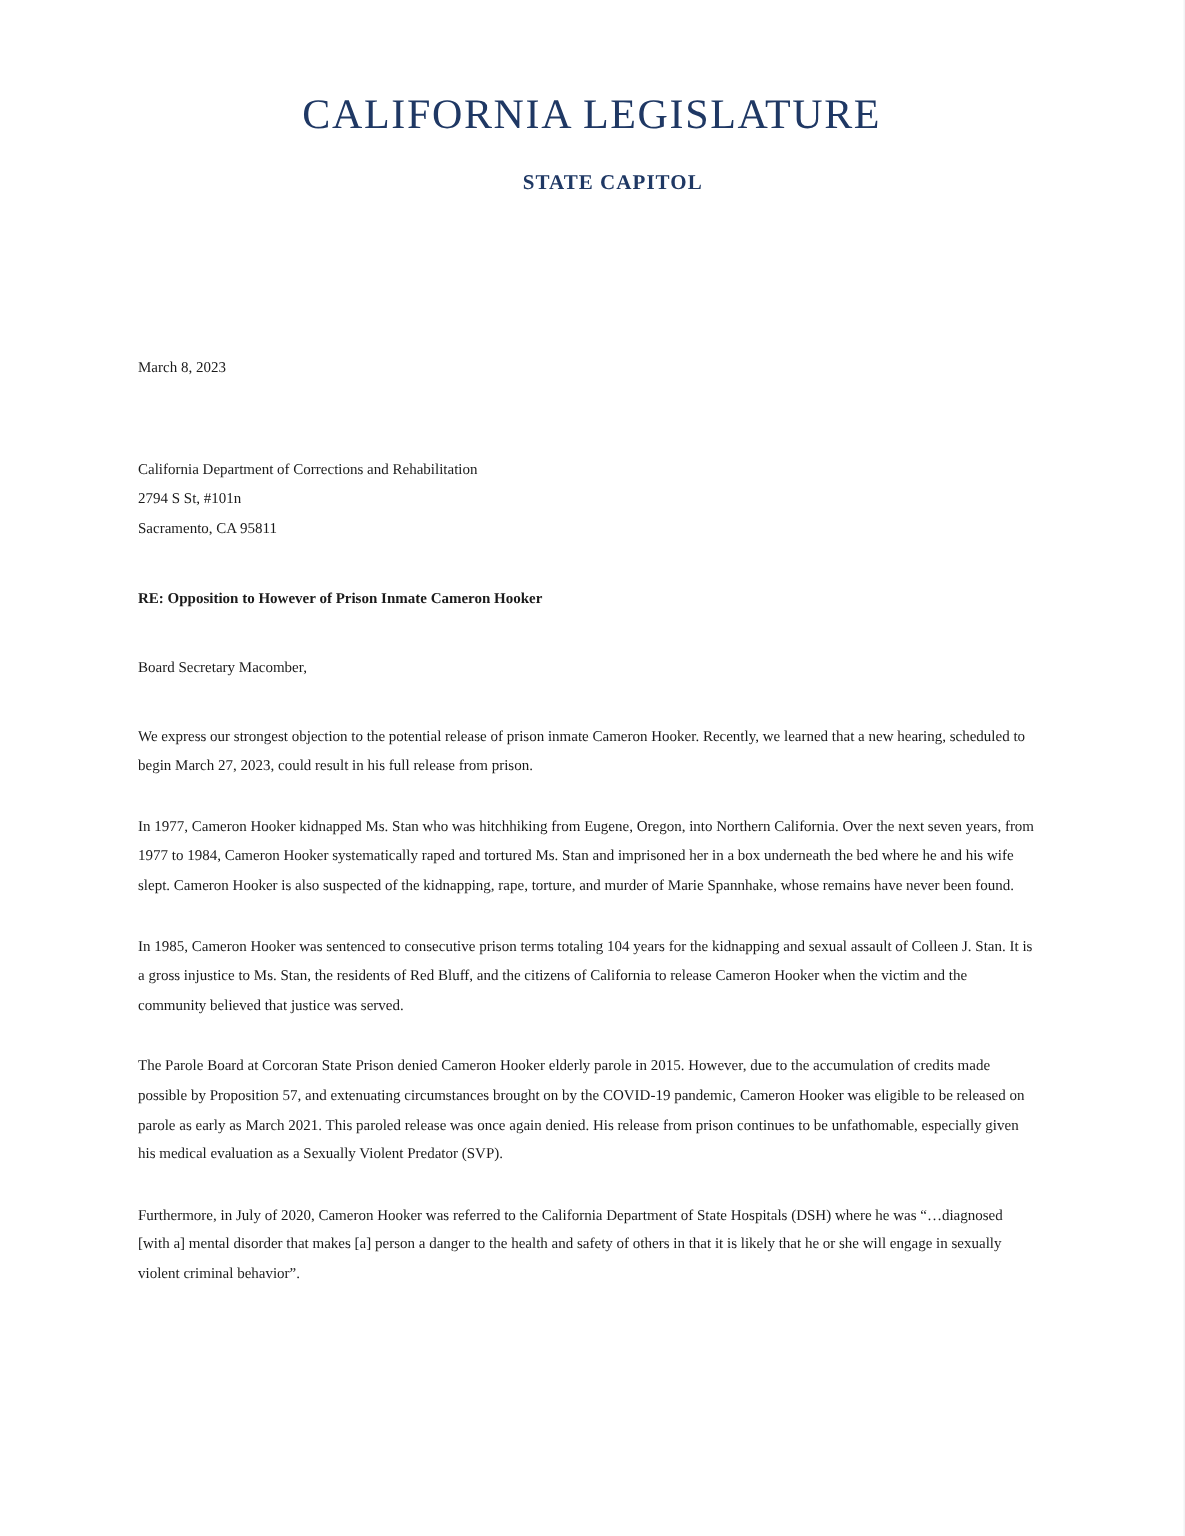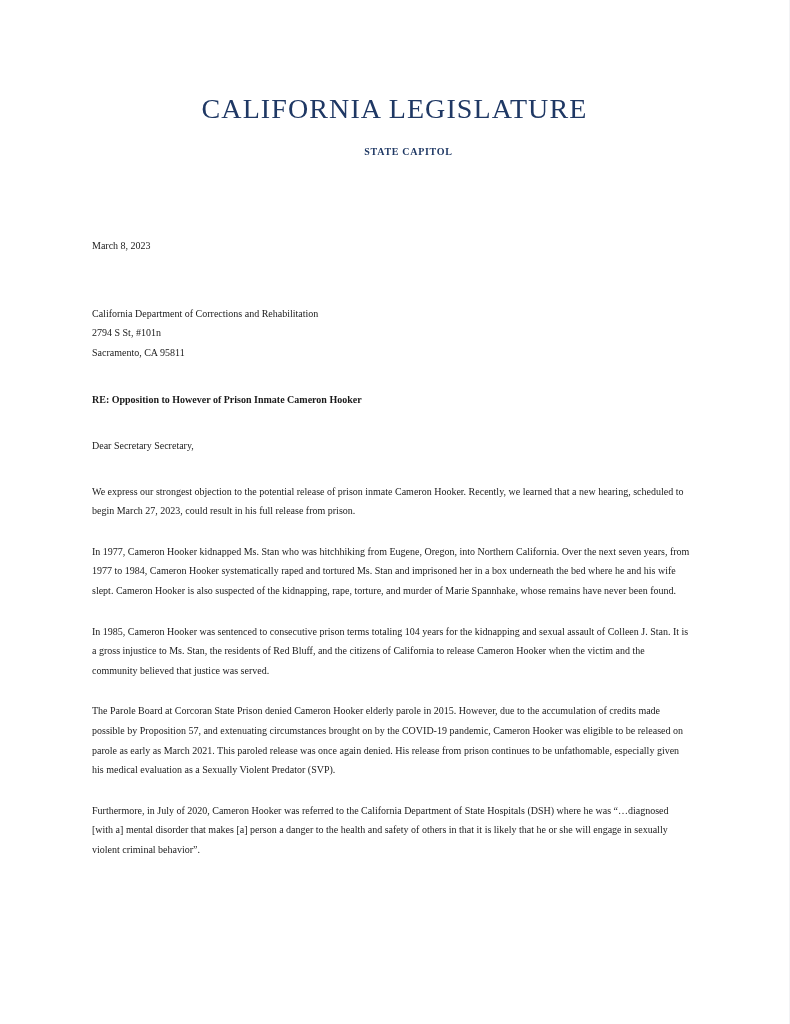--- a/index.html
+++ b/index.html
@@ -17,35 +17,35 @@
     width: 790px;
     height: 1024px;
     background: #ffffff;
     overflow: hidden;
     box-sizing: border-box;
     border-right: 1px solid #f2f3f5;
   }
   
   .letterhead {
     text-align: center;
-    padding-top: 94px;
+    padding-top: 62px;
   }
   .letterhead-title {
     font-family: "Liberation Serif", "DejaVu Serif", serif;
     color: #1f3864;
     font-size: 28px;
     letter-spacing: 1.1px;
     line-height: 1.05;
     margin: 0;
     font-weight: 400;
   }
   .letterhead-sub {
     margin-top: 22px;
     color: #1f3864;
-    font-size: 10px;
+    font-size: 14px;
     line-height: 1.45;
     letter-spacing: 0.7px;
     font-weight: 700;
     margin-left: 28px;
   }
   .letterhead-sub div {
     white-space: nowrap;
   }
   
   .letter-body {
@@ -98,21 +98,21 @@
     <div class="date-line">March 8, 2023</div>
 
     <div class="recipient">
       <div>California Department of Corrections and Rehabilitation</div>
       <div>2794 S St, #101n</div>
       <div>Sacramento, CA 95811</div>
     </div>
 
     <div class="subject-line">RE: Opposition to However of Prison Inmate Cameron Hooker</div>
 
-    <div class="salutation">Dear Secretary Secretary,</div>
+    <div class="salutation">Board Secretary Macomber,</div>
 
     <div class="para">We express our strongest objection to the potential release of prison inmate Cameron Hooker. Recently, we learned that a new hearing, scheduled to begin March 27, 2023, could result in his full release from prison.</div>
     <div class="para">In 1977, Cameron Hooker kidnapped Ms. Stan who was hitchhiking from Eugene, Oregon, into Northern California. Over the next seven years, from 1977 to 1984, Cameron Hooker systematically raped and tortured Ms. Stan and imprisoned her in a box underneath the bed where he and his wife slept. Cameron Hooker is also suspected of the kidnapping, rape, torture, and murder of Marie Spannhake, whose remains have never been found.</div>
     <div class="para">In 1985, Cameron Hooker was sentenced to consecutive prison terms totaling 104 years for the kidnapping and sexual assault of Colleen J. Stan. It is a gross injustice to Ms. Stan, the residents of Red Bluff, and the citizens of California to release Cameron Hooker when the victim and the community believed that justice was served.</div>
     <div class="para">The Parole Board at Corcoran State Prison denied Cameron Hooker elderly parole in 2015. However, due to the accumulation of credits made possible by Proposition 57, and extenuating circumstances brought on by the COVID-19 pandemic, Cameron Hooker was eligible to be released on parole as early as March 2021.  This paroled release was once again denied.  His release from prison continues to be unfathomable, especially given his medical evaluation as a Sexually Violent Predator (SVP).</div>
     <div class="para">Furthermore, in July of 2020, Cameron Hooker was referred to the California Department of State Hospitals (DSH) where he was “…diagnosed [with a] mental disorder that makes [a] person a danger to the health and safety of others in that it is likely that he or she will engage in sexually violent criminal behavior”.</div>
 
   </div>
 </div>
 

